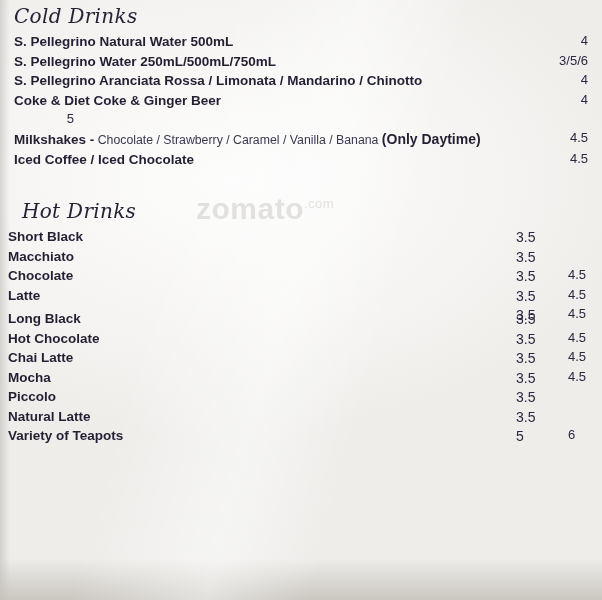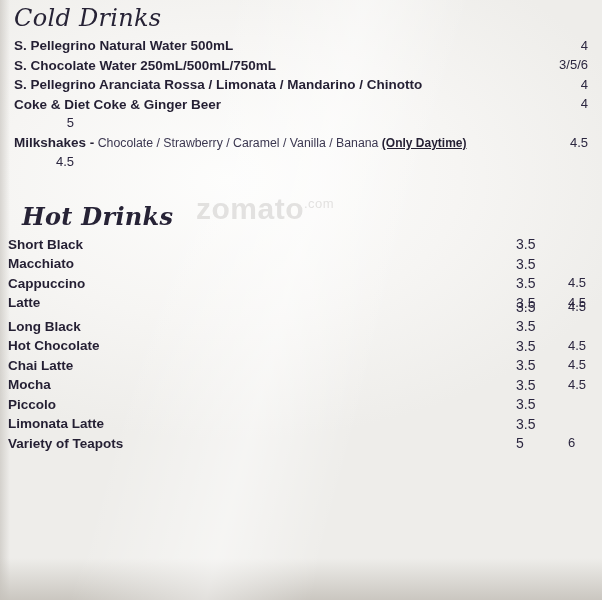--- a/index.html
+++ b/index.html
@@ -50,52 +50,51 @@
 
   .content {
     position: relative;
     z-index: 3;
     padding: 0 14px 0 8px;
   }
 
   .section-title {
     font-family: "DejaVu Serif", serif;
     font-style: italic;
-    font-size: 24px;
+    font-size: 20px;
     color: #272336;
     letter-spacing: 0.3px;
   }
   #cold-title { margin: 4px 0 0 6px; }
-  #hot-title  { margin: 0 0 2px 14px; font-weight: bold; }
+  #hot-title  { margin: 0 0 2px 14px; }
 
   .rows { margin-top: 4px; }
 
   .row {
     display: flex;
-    align-items: flex-end;
+    align-items: flex-start;
     padding: 2px 0;
     line-height: 1.15;
   }
   .row .name {
     flex: 1 1 auto;
     font-size: 13.5px;
     font-weight: bold;
     color: #241f33;
     white-space: nowrap;
   }
   .row .name .sub {
     font-weight: normal;
     font-size: 12.3px;
     color: #3b3750;
   }
   .row .name .strong-tail {
     font-weight: bold;
-    font-size: 12px;
+    font-size: 14px;
     color: #241f33;
-    text-decoration: underline;
   }
   .row .price {
     flex: 0 0 auto;
     font-size: 13px;
     color: #2c2740;
     text-align: right;
   }
 
   
   .cold .price { width: 60px; }
@@ -157,21 +156,21 @@
     <div class="section cold">
       <div class="section-title" id="cold-title">Cold Drinks</div>
       <div class="rows">
 
         <div class="row">
           <div class="name">S. Pellegrino Natural Water 500mL</div>
           <div class="price">4</div>
         </div>
 
         <div class="row">
-          <div class="name">S. Chocolate Water 250mL/500mL/750mL</div>
+          <div class="name">S. Pellegrino Water 250mL/500mL/750mL</div>
           <div class="price">3/5/6</div>
         </div>
 
         <div class="row">
           <div class="name">S. Pellegrino Aranciata Rossa / Limonata / Mandarino / Chinotto</div>
           <div class="price">4</div>
         </div>
 
         <div class="row">
           <div class="name">Coke &amp; Diet Coke &amp; Ginger Beer</div>
@@ -181,20 +180,21 @@
         <div class="row">
           <div class="price">5</div>
         </div>
 
         <div class="row">
           <div class="name"><span>Milkshakes -</span><span class="sub"> Chocolate / Strawberry / Caramel / Vanilla / Banana </span><span class="strong-tail">(Only Daytime)</span></div>
           <div class="price">4.5</div>
         </div>
 
         <div class="row">
+          <div class="name">Iced Coffee / Iced Chocolate</div>
           <div class="price">4.5</div>
         </div>
 
       </div>
     </div>
 
     <div class="gap"></div>
 
     <div class="section hot">
       <div class="section-title" id="hot-title">Hot Drinks</div>
@@ -206,21 +206,21 @@
           <div class="price-2"></div>
         </div>
 
         <div class="row">
           <div class="name">Macchiato</div>
           <div class="price-1">3.5</div>
           <div class="price-2"></div>
         </div>
 
         <div class="row">
-          <div class="name">Cappuccino</div>
+          <div class="name">Chocolate</div>
           <div class="price-1">3.5</div>
           <div class="price-2">4.5</div>
         </div>
 
         <div class="row">
           <div class="name">Latte</div>
           <div class="price-1">3.5</div>
           <div class="price-2">4.5</div>
         </div>
 
@@ -253,21 +253,21 @@
           <div class="price-2">4.5</div>
         </div>
 
         <div class="row">
           <div class="name">Piccolo</div>
           <div class="price-1">3.5</div>
           <div class="price-2"></div>
         </div>
 
         <div class="row">
-          <div class="name">Limonata Latte</div>
+          <div class="name">Natural Latte</div>
           <div class="price-1">3.5</div>
           <div class="price-2"></div>
         </div>
 
         <div class="row">
           <div class="name">Variety of Teapots</div>
           <div class="price-1">5</div>
           <div class="price-2">6</div>
         </div>
 

